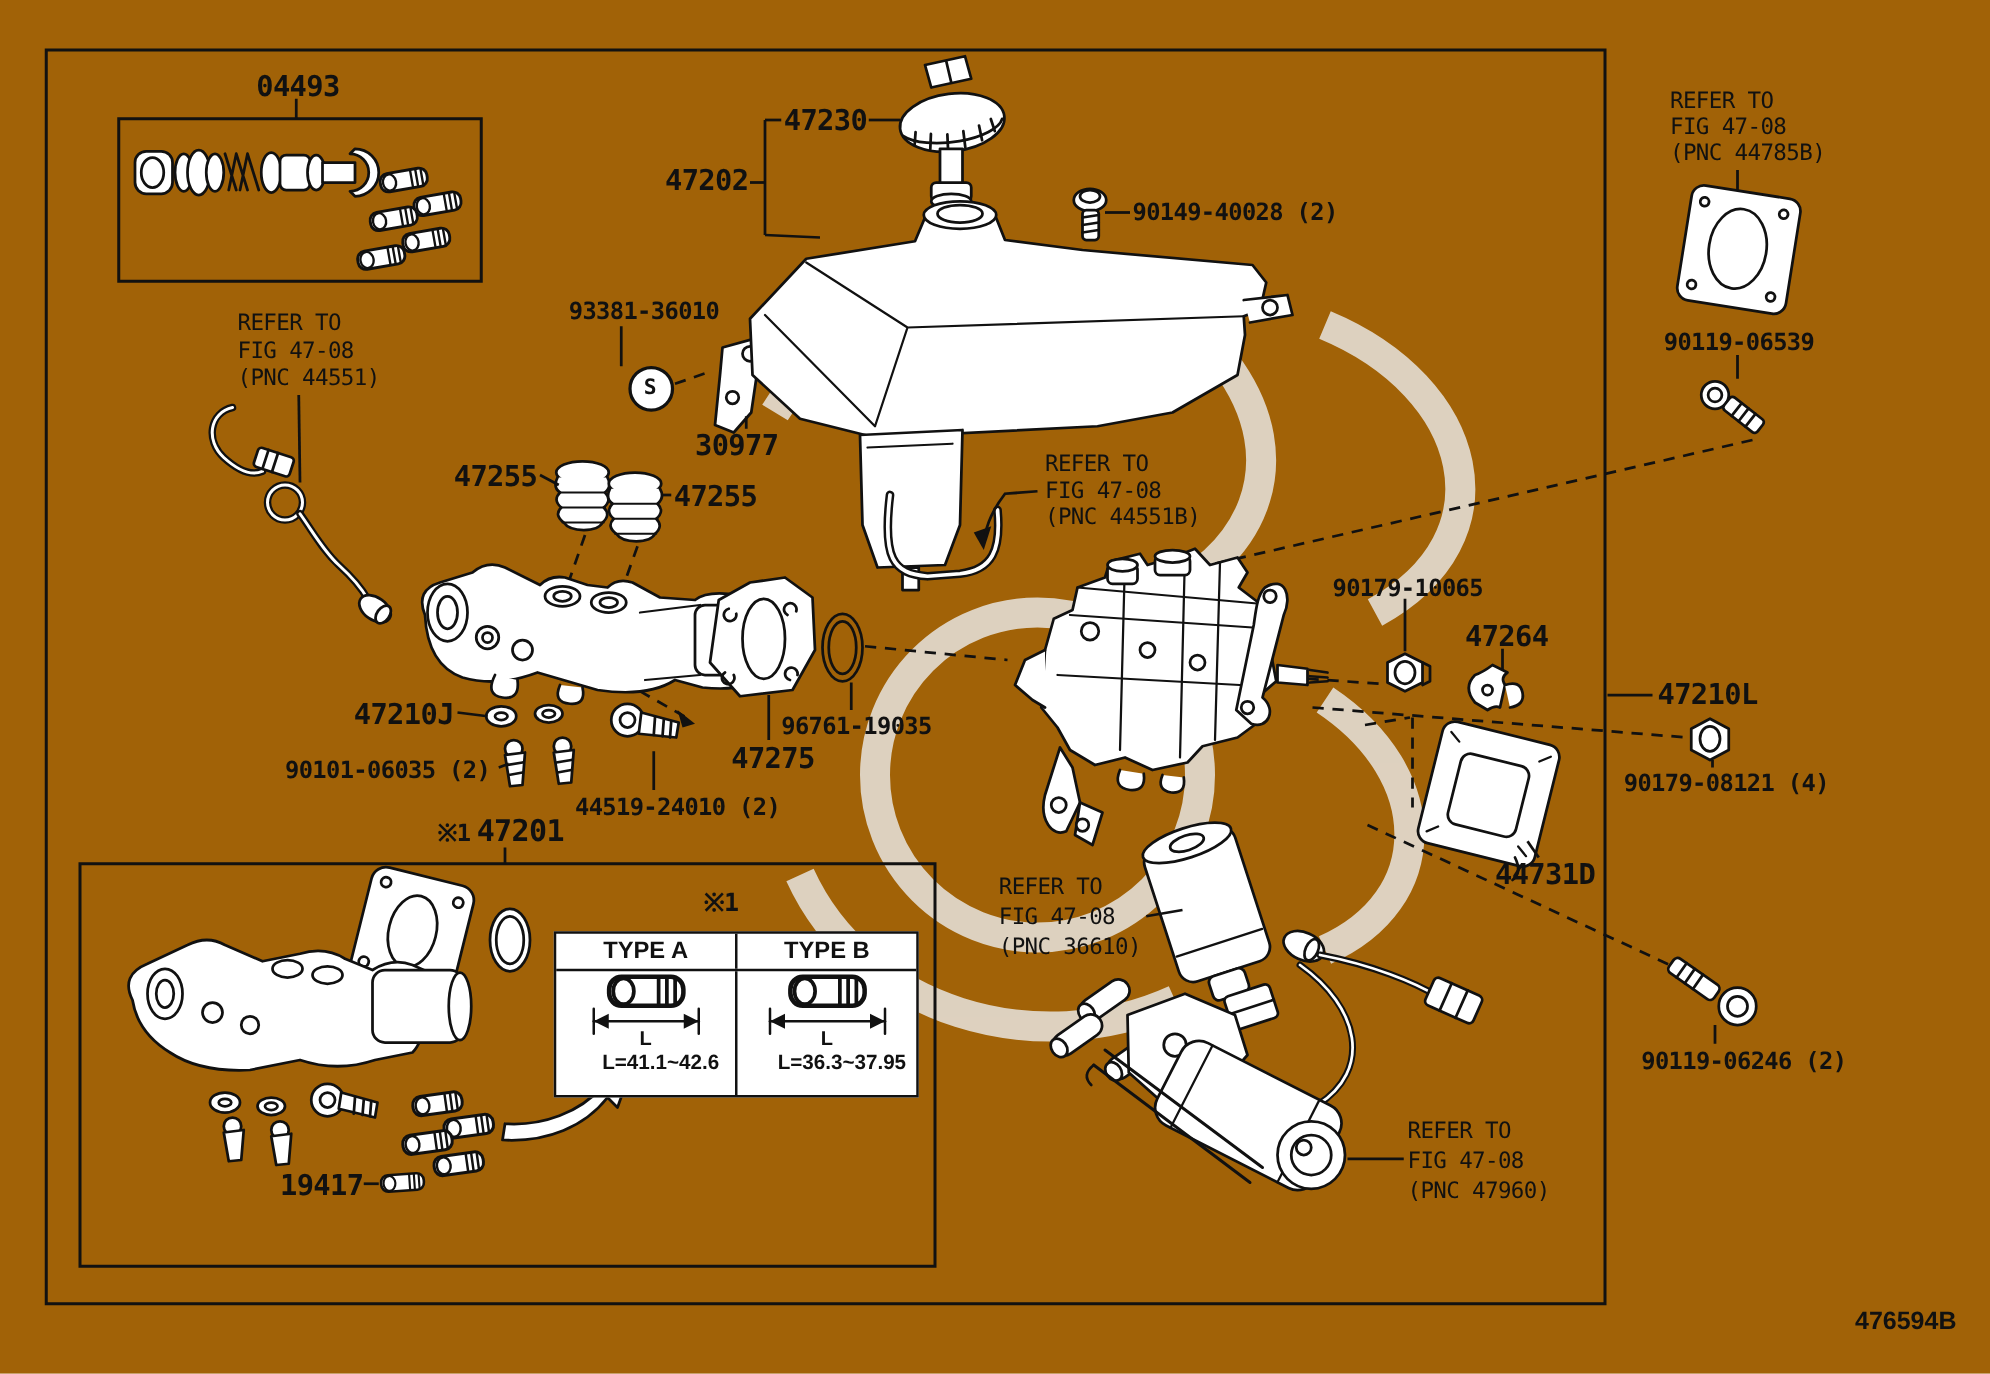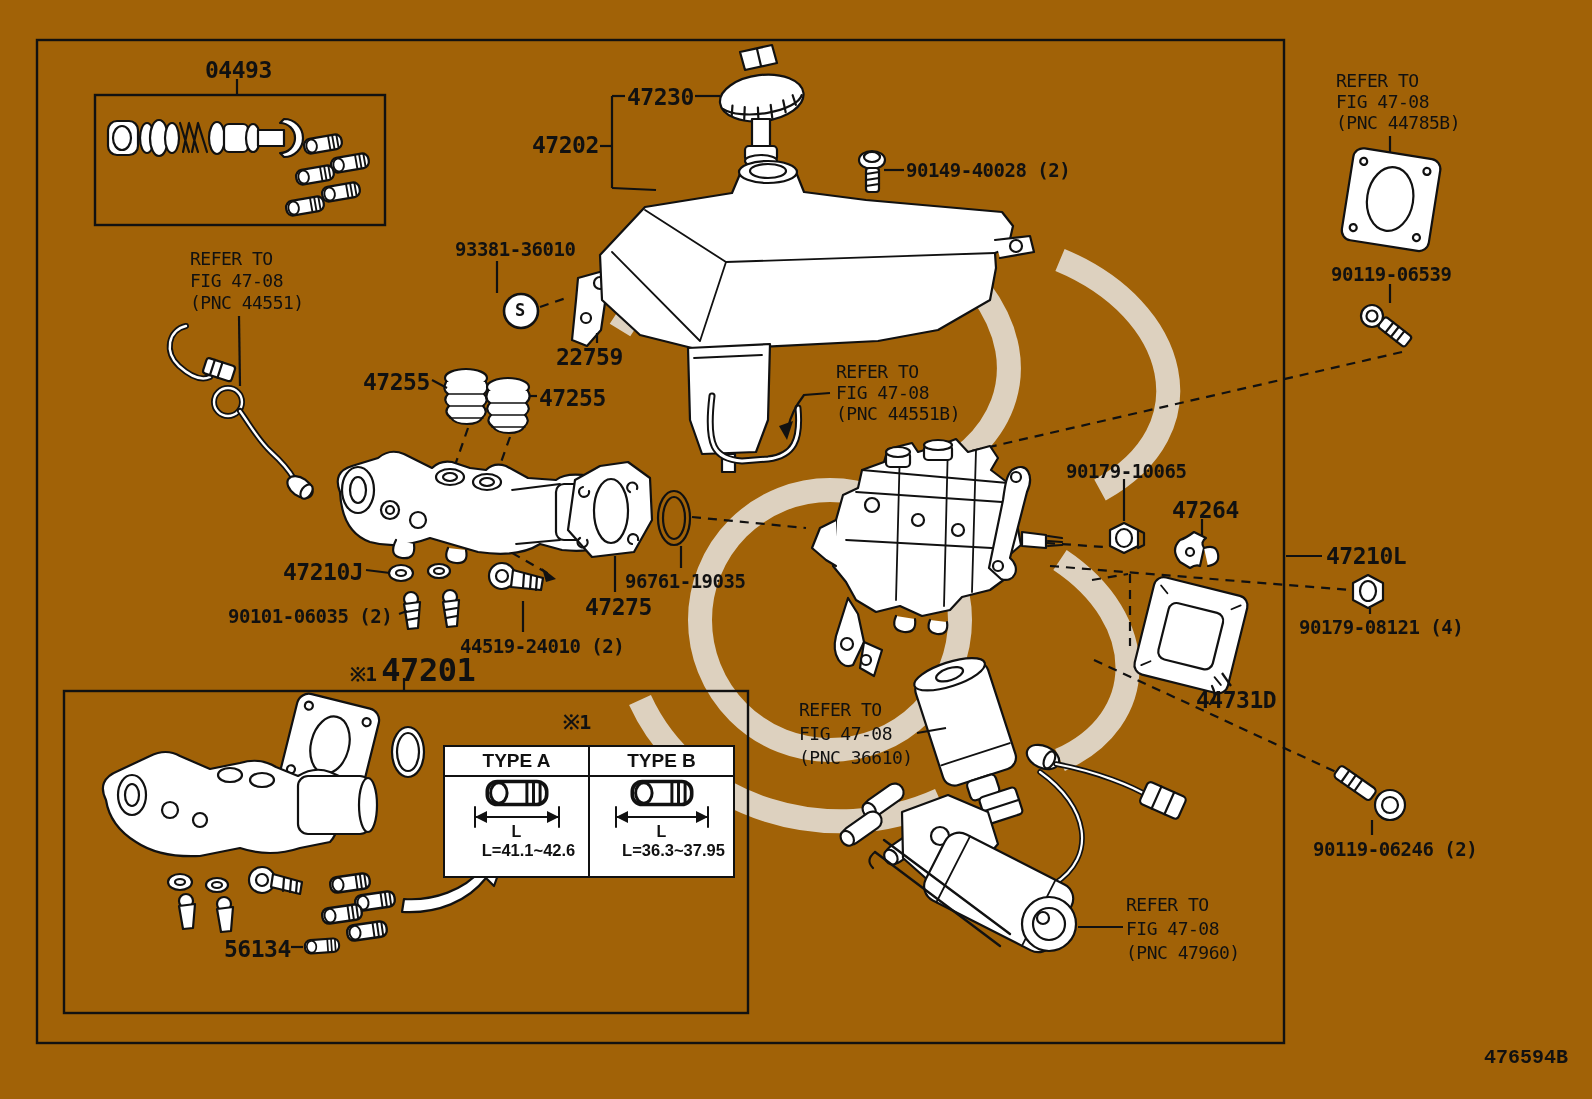--- a/index.html
+++ b/index.html
@@ -6,21 +6,21 @@
   #stage{position:relative;width:1592px;height:1099px;background:#a16207;overflow:hidden;
          font-family:"DejaVu Sans Mono","Liberation Mono",monospace;color:#111;}
   #art{position:absolute;left:0;top:0;}
   .lbl{position:absolute;font-weight:bold;white-space:nowrap;color:#111;
        font-family:"DejaVu Sans Mono","Liberation Mono",monospace;letter-spacing:-0.5px;}
   .note{position:absolute;font-weight:normal;font-size:18px;line-height:22px;white-space:nowrap;
         color:#111;letter-spacing:-0.5px;}
   .note.tight{line-height:21px;}
   .note.wide{line-height:24px;}
   .fs19{font-size:19px;} .fs20{font-size:20px;} .fs23{font-size:23px;}
-  .sans{font-family:Liberation Mono, monospace;letter-spacing:0;text-align:center;}
+  .sans{font-family:Liberation Sans, sans-serif;letter-spacing:0;text-align:center;}
   
   .type-table{position:absolute;left:443px;top:745px;width:292px;height:133px;
               border:2px solid #111;background:#fff;box-sizing:border-box;}
   .tt-head{display:flex;height:30px;border-bottom:2px solid #111;box-sizing:border-box;}
   .tt-head .tt-cell{flex:1;display:flex;align-items:center;justify-content:center;
       font-family:"Liberation Sans","DejaVu Sans",sans-serif;font-weight:bold;font-size:19px;}
   .tt-head .tt-cell:first-child{border-right:2px solid #111;}
   .tt-body{display:flex;height:99px;}
   .tt-body .tt-col{flex:1;position:relative;display:flex;flex-direction:column;align-items:center;}
   .tt-body .tt-col:first-child{border-right:2px solid #111;}
@@ -453,41 +453,41 @@
   <div>REFER TO</div>
   <div>FIG 47-08</div>
   <div>(PNC 44551)</div>
 </div>
 
 <div class="lbl fs23" style="left:627px;top:84px">47230</div>
 <div class="lbl fs23" style="left:532px;top:132px">47202</div>
 <div class="lbl fs19" style="left:906px;top:159px">90149-40028 (2)</div>
 <div class="lbl fs19" style="left:455px;top:238px">93381-36010</div>
 <div class="lbl" style="left:515px;top:300px;font-size:17px">S</div>
-<div class="lbl fs23" style="left:556px;top:344px">22759</div>
+<div class="lbl fs23" style="left:556px;top:344px">30977</div>
 <div class="lbl fs23" style="left:363px;top:369px">47255</div>
 <div class="lbl fs23" style="left:539px;top:385px">47255</div>
 
 <div class="note tight" style="left:836px;top:361px">
   <div>REFER TO</div>
   <div>FIG 47-08</div>
   <div>(PNC 44551B)</div>
 </div>
 
 <div class="lbl fs23" style="left:283px;top:559px">47210J</div>
 <div class="lbl fs19" style="left:228px;top:605px">90101-06035 (2)</div>
 <div class="lbl fs19" style="left:460px;top:635px">44519-24010 (2)</div>
 <div class="lbl fs23" style="left:585px;top:594px">47275</div>
 <div class="lbl fs19" style="left:625px;top:570px">96761-19035</div>
 
 <div class="lbl" style="left:350px;top:651px">
-  <span style="font-size:19px">※1</span><span style="font-size:32px;margin-left:5px">47201</span>
-</div>
-
-<div class="lbl fs23" style="left:224px;top:936px">56134</div>
+  <span style="font-size:19px">※1</span><span style="font-size:24px;margin-left:5px">47201</span>
+</div>
+
+<div class="lbl fs23" style="left:224px;top:936px">19417</div>
 <div class="lbl fs20" style="left:563px;top:708px">※1</div>
 
 <div class="lbl fs19" style="left:1066px;top:460px">90179-10065</div>
 <div class="lbl fs23" style="left:1172px;top:497px">47264</div>
 <div class="lbl fs23" style="left:1326px;top:543px">47210L</div>
 
 <div class="note tight" style="left:1336px;top:70px">
   <div>REFER TO</div>
   <div>FIG 47-08</div>
   <div>(PNC 44785B)</div>

